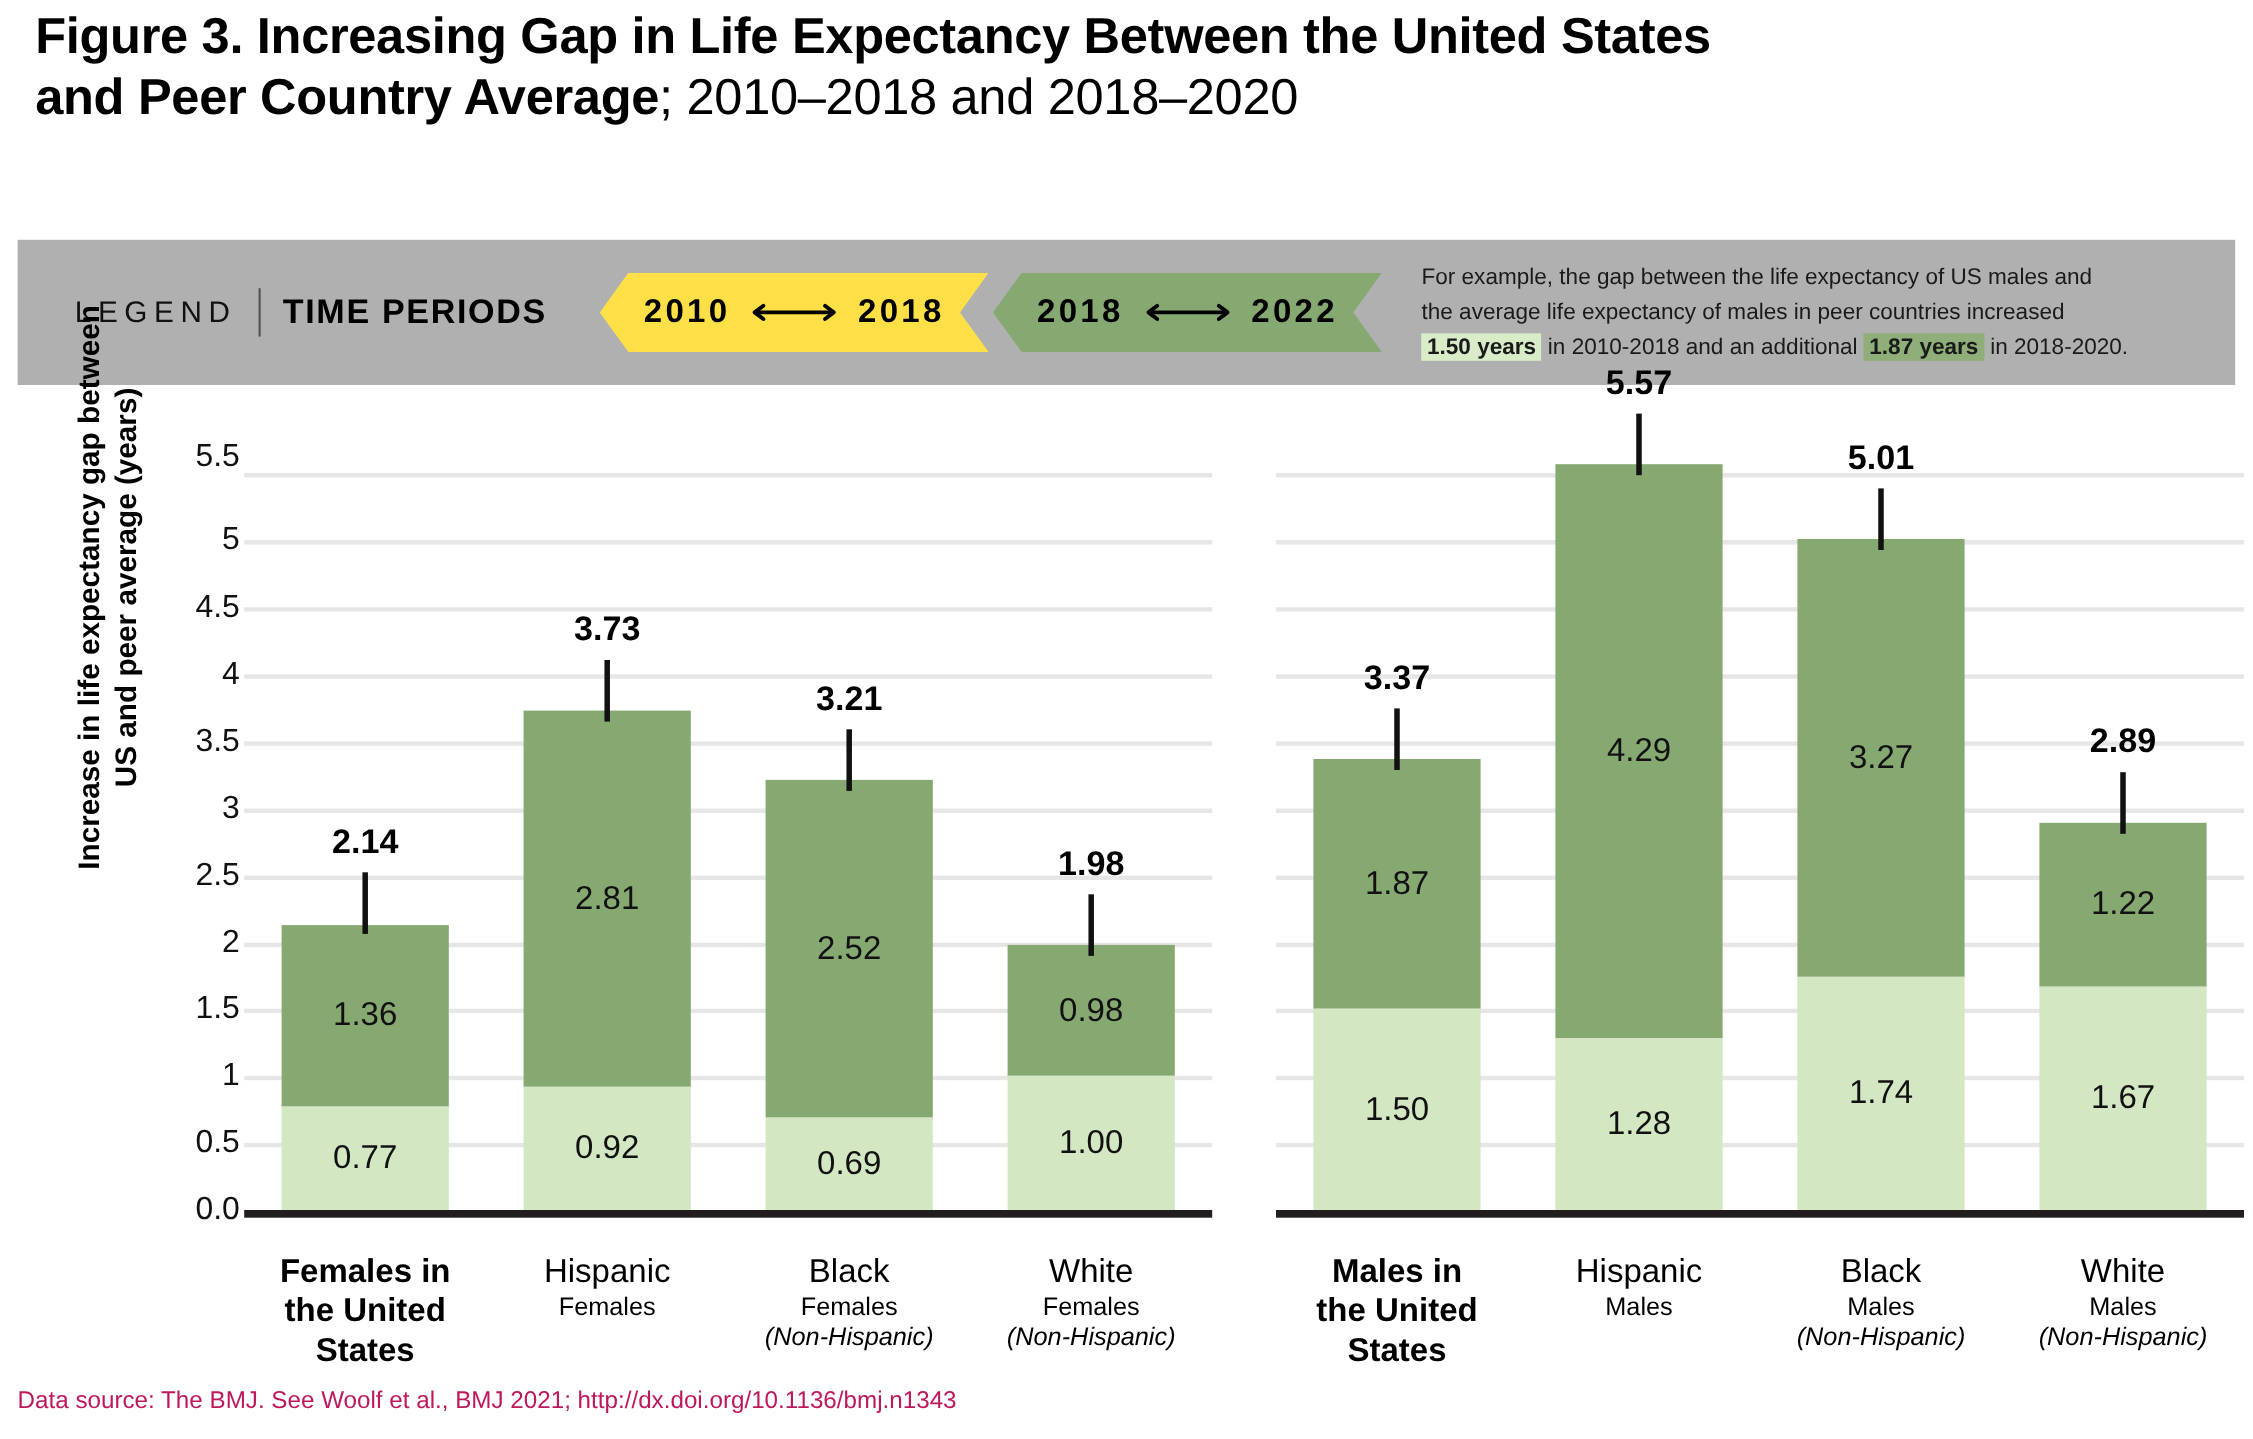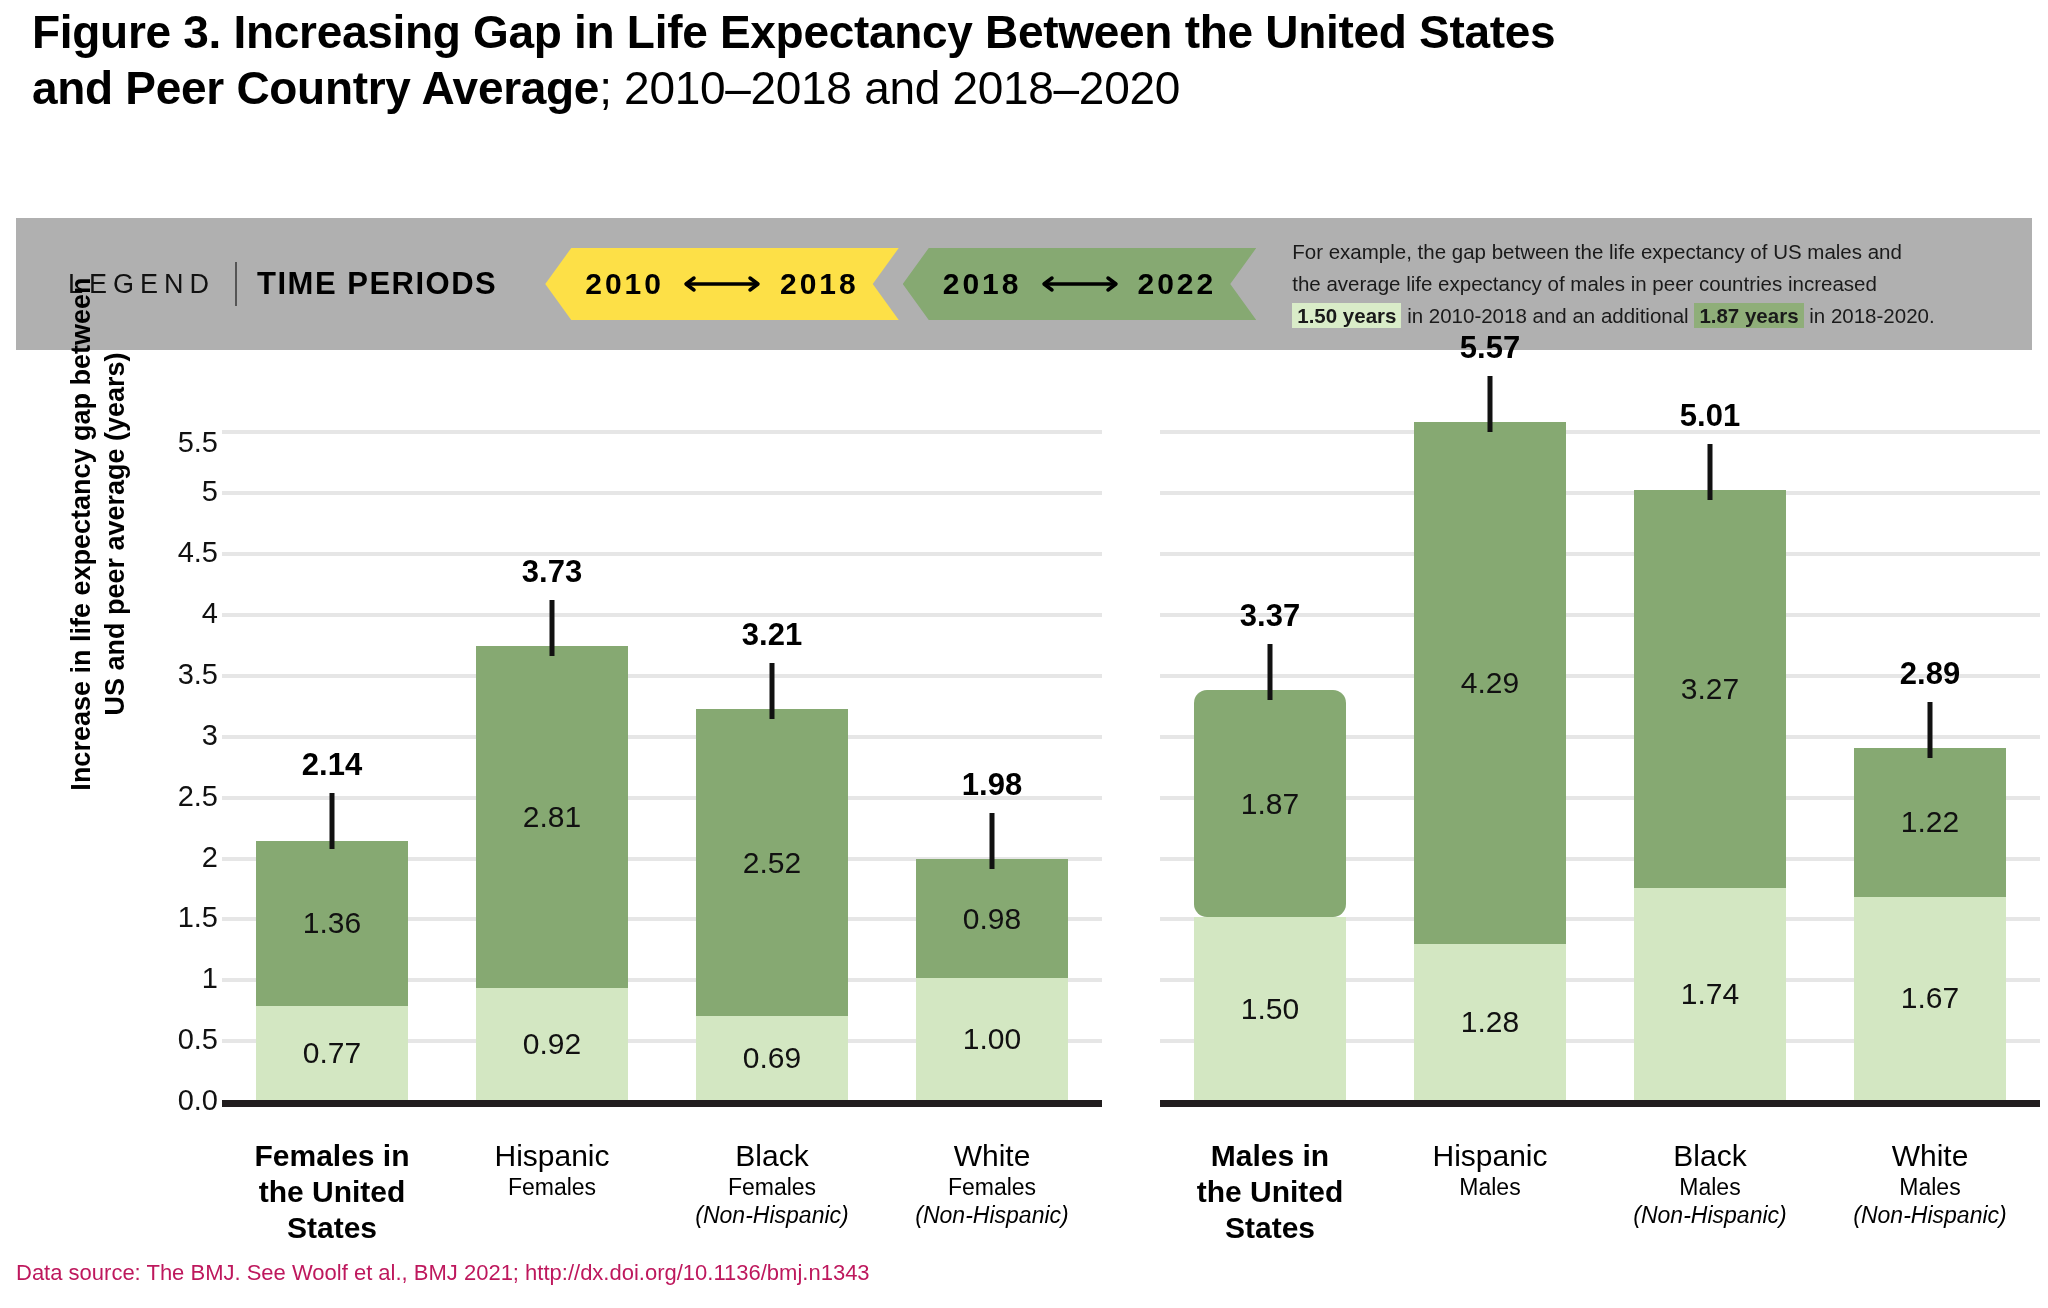--- a/index.html
+++ b/index.html
@@ -181,21 +181,21 @@
     </div>
   </div>
 
   <div class="ytitle">
     <div>Increase in life expectancy gap between</div>
     <div>US and peer average (years)</div>
   </div>
 
   <div class="plot">
     <div class="ticks" id="ticks">
-        <div class="tick" style="top: 42px;">5.5</div>
+        <div class="tick" style="top: 15px;">5.5</div>
         <div class="tick" style="top: 91.3043px;">5</div>
         <div class="tick" style="top: 152.174px;">4.5</div>
         <div class="tick" style="top: 213.043px;">4</div>
         <div class="tick" style="top: 273.913px;">3.5</div>
         <div class="tick" style="top: 334.783px;">3</div>
         <div class="tick" style="top: 395.652px;">2.5</div>
         <div class="tick" style="top: 456.522px;">2</div>
         <div class="tick" style="top: 517.391px;">1.5</div>
         <div class="tick" style="top: 578.261px;">1</div>
         <div class="tick" style="top: 639.13px;">0.5</div>
@@ -263,21 +263,21 @@
           <div class="gline" style="top: 334.783px;"></div>
           <div class="gline" style="top: 273.913px;"></div>
           <div class="gline" style="top: 213.043px;"></div>
           <div class="gline" style="top: 152.174px;"></div>
           <div class="gline" style="top: 91.3043px;"></div>
           <div class="gline" style="top: 30.4348px;"></div>
         </div>
       <div class="bars" id="bars-1">
           <div class="bar-slot">
             <div class="bar-col" style="height: 410.261px;">
-              <div class="seg dark" style="height: 227.652px; border-radius: 13px;">1.87</div>
+              <div class="seg dark" style="height: 227.652px;">1.87</div>
               <div class="seg light" style="height: 182.609px;">1.50</div>
               <div class="total-tick" style="top: -46px; height: 56px;"></div>
               <div class="total-lbl" style="top: -92px;">3.37</div>
             </div>
           </div>
           <div class="bar-slot">
             <div class="bar-col" style="height: 678.087px;">
               <div class="seg dark" style="height: 522.261px;">4.29</div>
               <div class="seg light" style="height: 155.826px;">1.28</div>
               <div class="total-tick" style="top: -46px; height: 56px;"></div>

